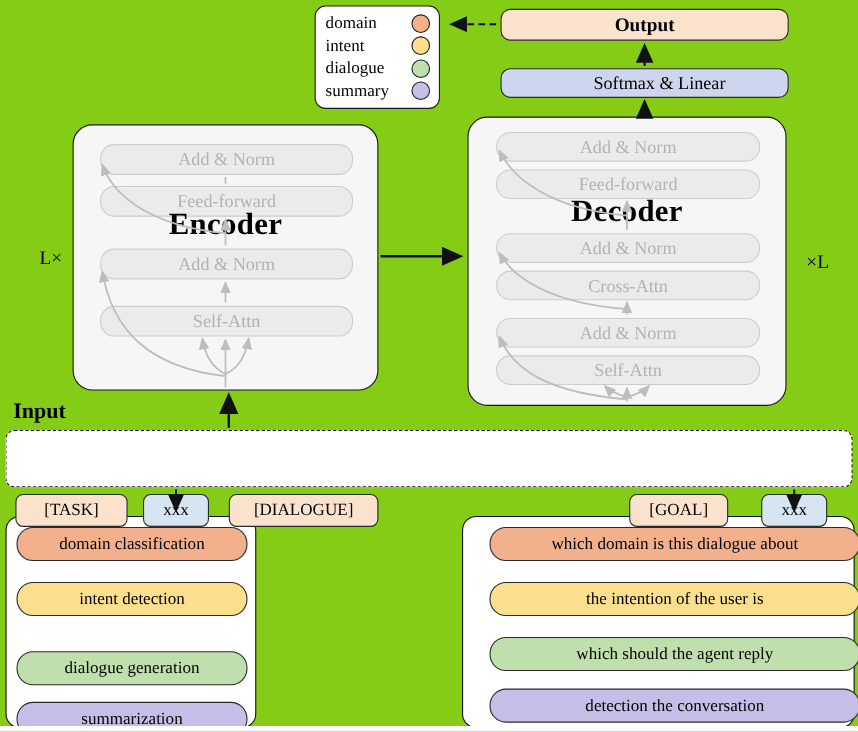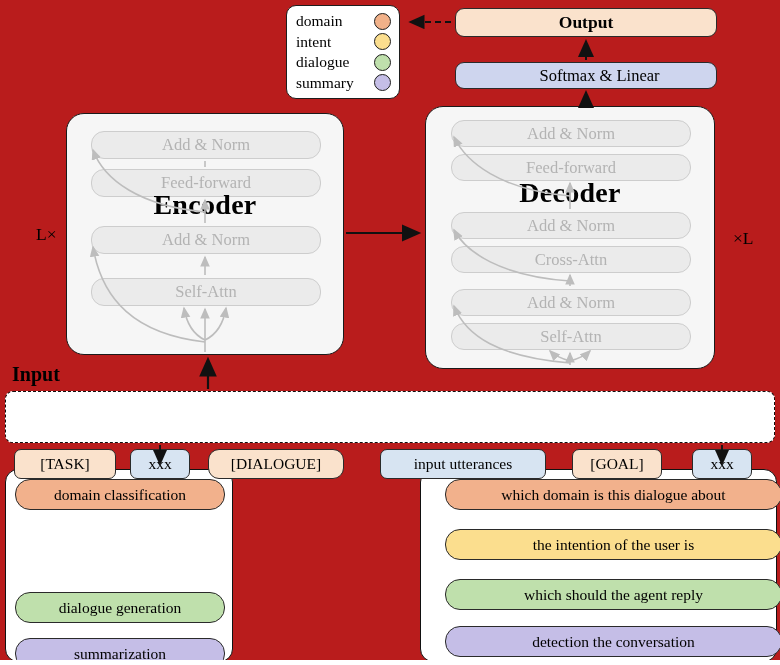--- a/index.html
+++ b/index.html
@@ -1,18 +1,18 @@
 <!DOCTYPE html>
 <html><head>
 <meta charset="utf-8">
 <style>
   * { margin:0; padding:0; box-sizing:border-box; }
   html,body { background:#fff; }
   body { font-family:"Liberation Serif","DejaVu Serif",serif; }
-  .canvas { position:relative; width:780px; height:660px; background:#b91c1c; overflow:hidden; }
+  .canvas { position:relative; width:780px; height:660px; background:#84cc16; overflow:hidden; }
   .arrows { position:absolute; left:0; top:0; pointer-events:none; z-index:5; }
 
   .legend { position:absolute; left:286px; top:5px; width:114px; height:94px; border:1.6px solid #1d1d1d; border-radius:10px; background:#fff; padding:5px 8px 5px 9px; display:flex; flex-direction:column; justify-content:space-between; z-index:2; }
   .legend-row { display:flex; align-items:center; justify-content:space-between; height:20px; }
   .legend-label { font-size:15.5px; color:#000; }
   .legend-dot { width:17px; height:17px; border-radius:50%; border:1.3px solid #1d1d1d; }
 
   .topbox { position:absolute; display:flex; align-items:center; justify-content:center; border:1.4px solid #2a2a2a; border-radius:9px; z-index:2; color:#000; }
   .output { left:455px; top:8px; width:262px; height:29px; font-weight:bold; font-size:17.5px; }
   .softmax { left:455px; top:62px; width:262px; height:27px; font-size:16.5px; }
@@ -81,27 +81,27 @@
     <div class="layer dec-layer" style="top:139px">Cross-Attn</div>
     <div class="layer dec-layer" style="top:182px">Add &amp; Norm</div>
     <div class="layer dec-layer" style="top:216px">Self-Attn</div>
   </div>
   <div class="mult" style="left:733px; top:228px">×L</div>
 
   <div class="input-label">Input</div>
   <div class="input-strip"></div>
   <div class="token" style="left: 14px; width: 102px; background-color: rgb(250, 226, 204);">[TASK]</div>
   <div class="token" style="left: 130px; width: 60px; background-color: rgb(215, 228, 242);">xxx</div>
-  <div class="token" style="left: 208px; width: 136px; background-color: rgb(250, 226, 204); border-radius: 11px;">[DIALOGUE]</div>
-  <div class="token" style="left: 380px; width: 166px; background-color: rgb(215, 228, 242);">input utterances</div>
+  <div class="token" style="left: 208px; width: 136px; background-color: rgb(250, 226, 204);">[DIALOGUE]</div>
   <div class="token" style="left: 572px; width: 90px; background-color: rgb(250, 226, 204);">[GOAL]</div>
   <div class="token" style="left: 692px; width: 60px; background-color: rgb(215, 228, 242);">xxx</div>
 
   <div class="group-box tasks-box">
     <div class="pill task-pill" style="top: 9px; background-color: rgb(242, 177, 140);">domain classification</div>
+    <div class="pill task-pill" style="top: 59px; background-color: rgb(251, 222, 142);">intent detection</div>
     <div class="pill task-pill" style="top: 122px; background-color: rgb(191, 224, 172);">dialogue generation</div>
     <div class="pill task-pill" style="top: 168px; background-color: rgb(197, 190, 231);">summarization</div>
   </div>
 
   <div class="group-box goals-box">
     <div class="pill goal-pill" style="top: 9px; background-color: rgb(242, 177, 140);">which domain is this dialogue about</div>
     <div class="pill goal-pill" style="top: 59px; background-color: rgb(251, 222, 142);">the intention of the user is</div>
     <div class="pill goal-pill" style="top: 109px; background-color: rgb(191, 224, 172);">which should the agent reply</div>
     <div class="pill goal-pill" style="top: 156px; background-color: rgb(197, 190, 231);">detection the conversation</div>
   </div>

